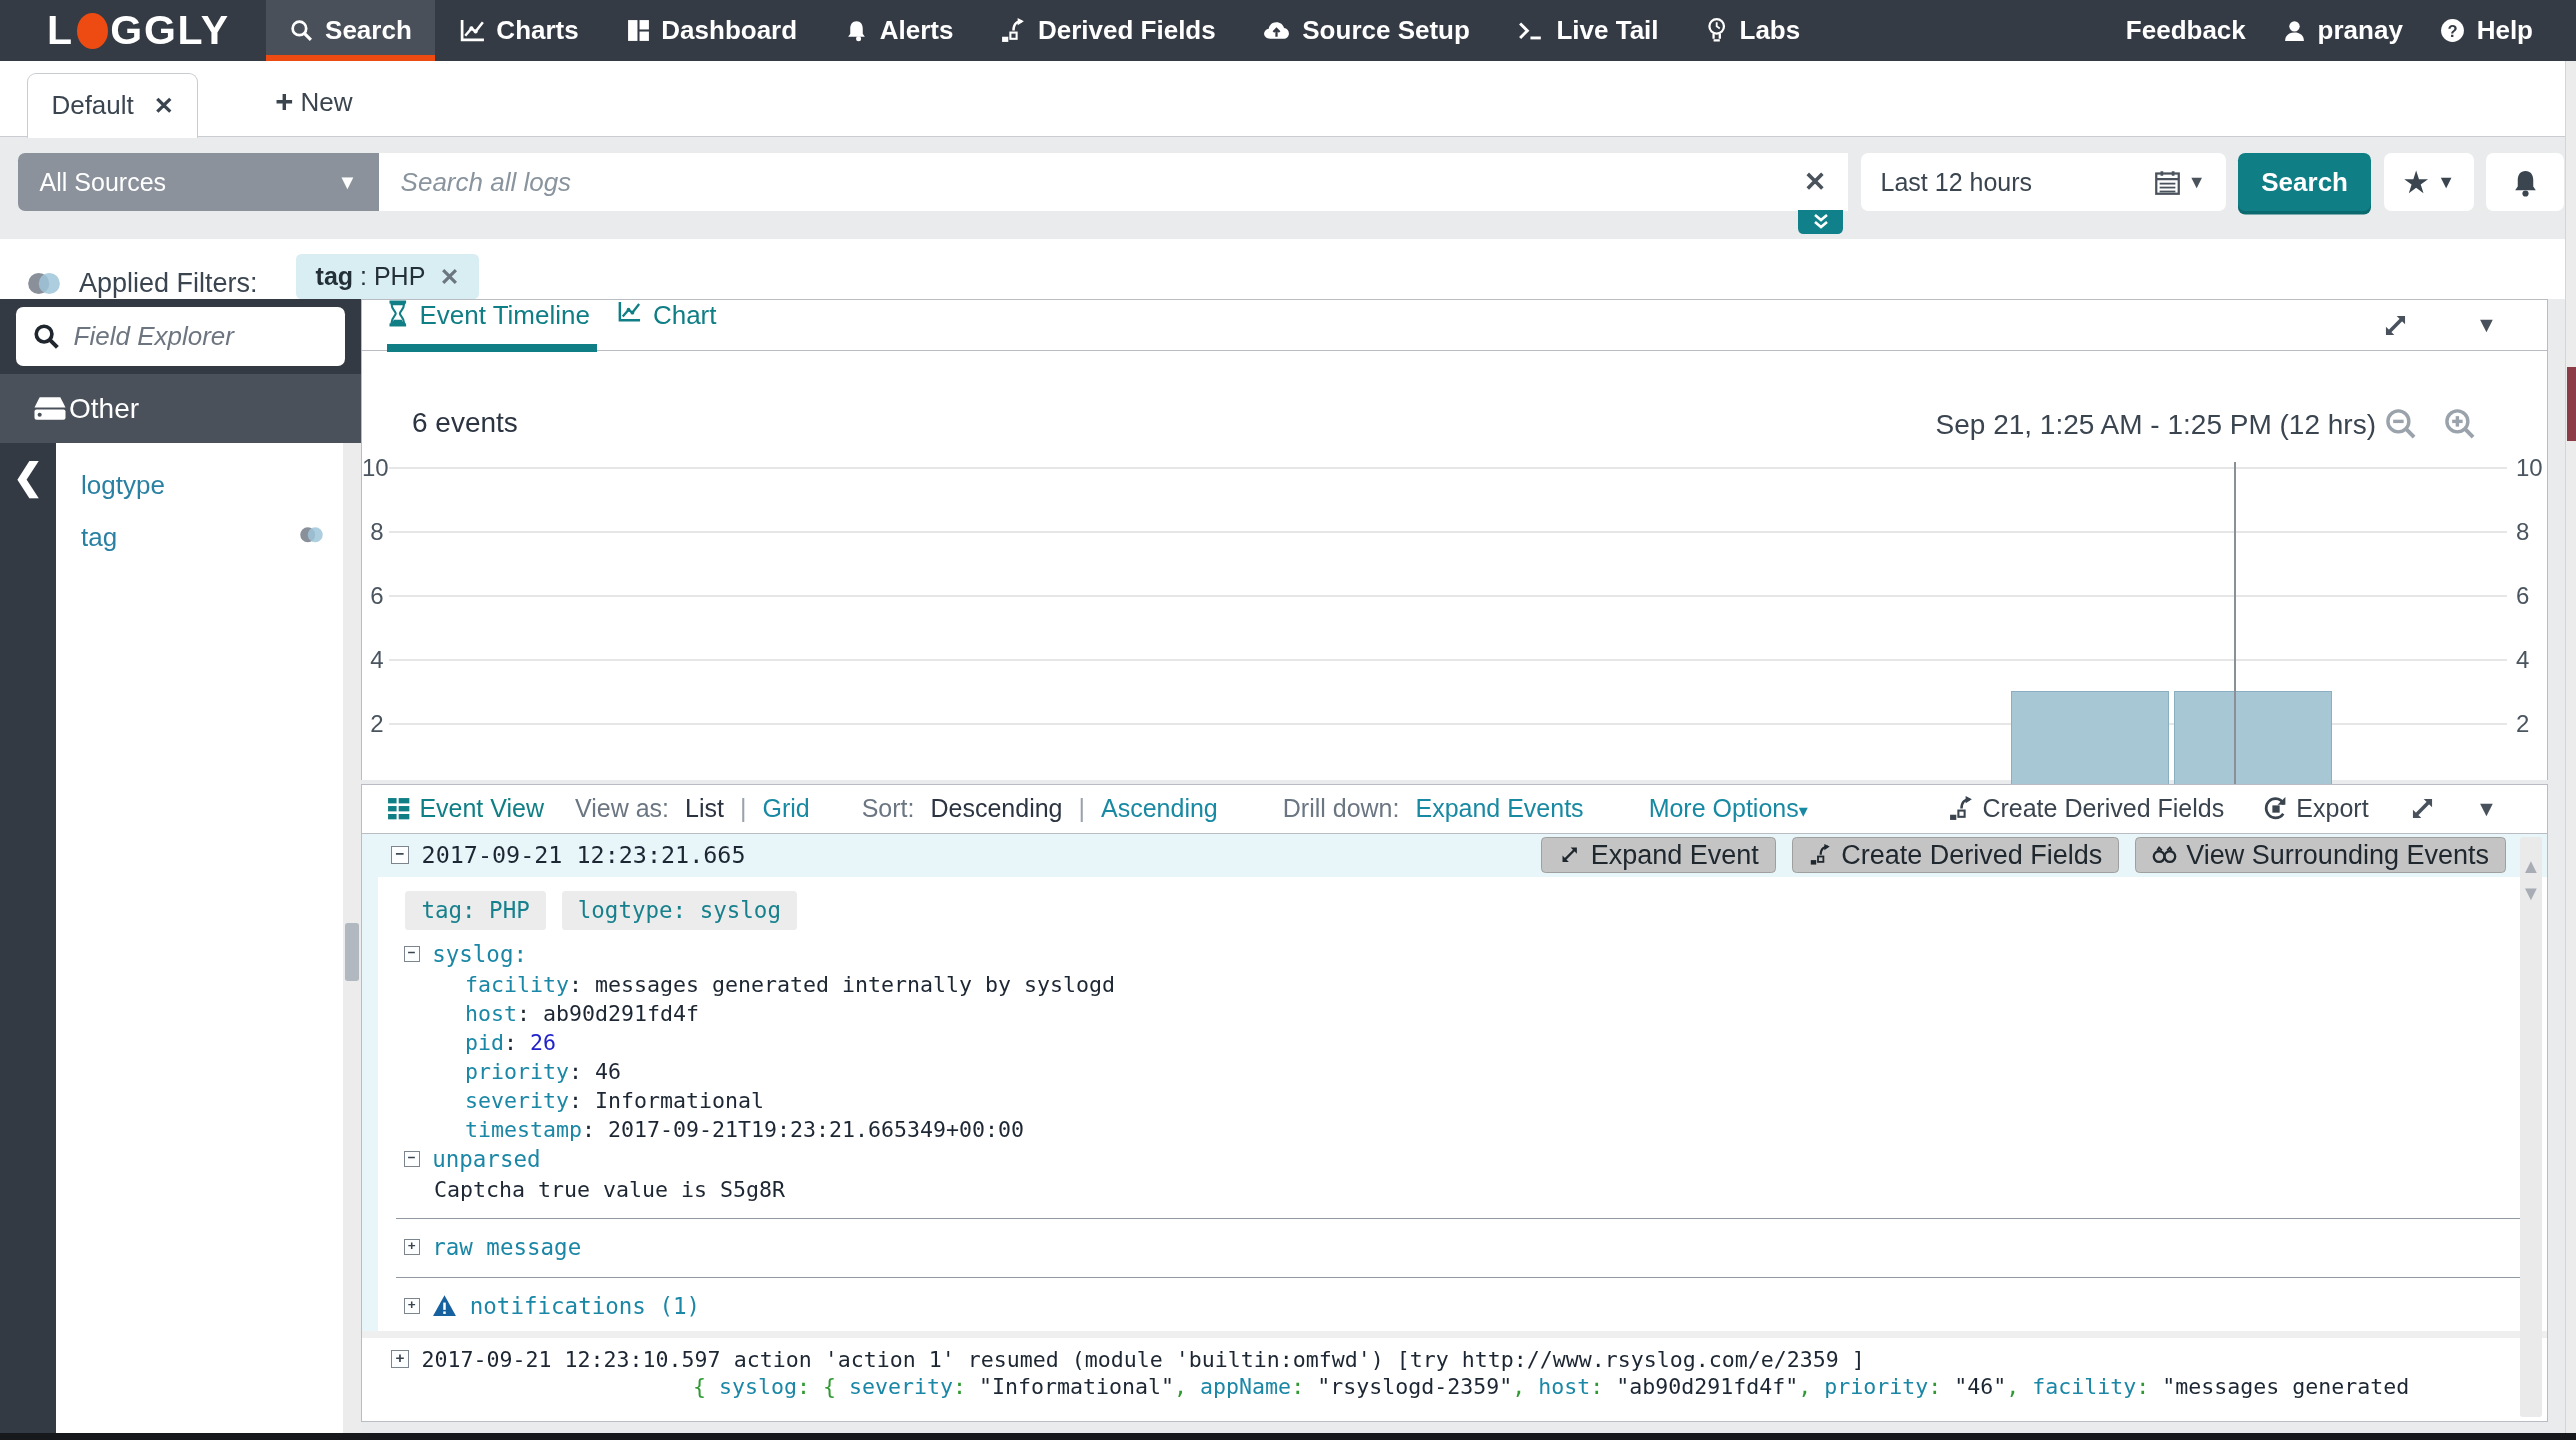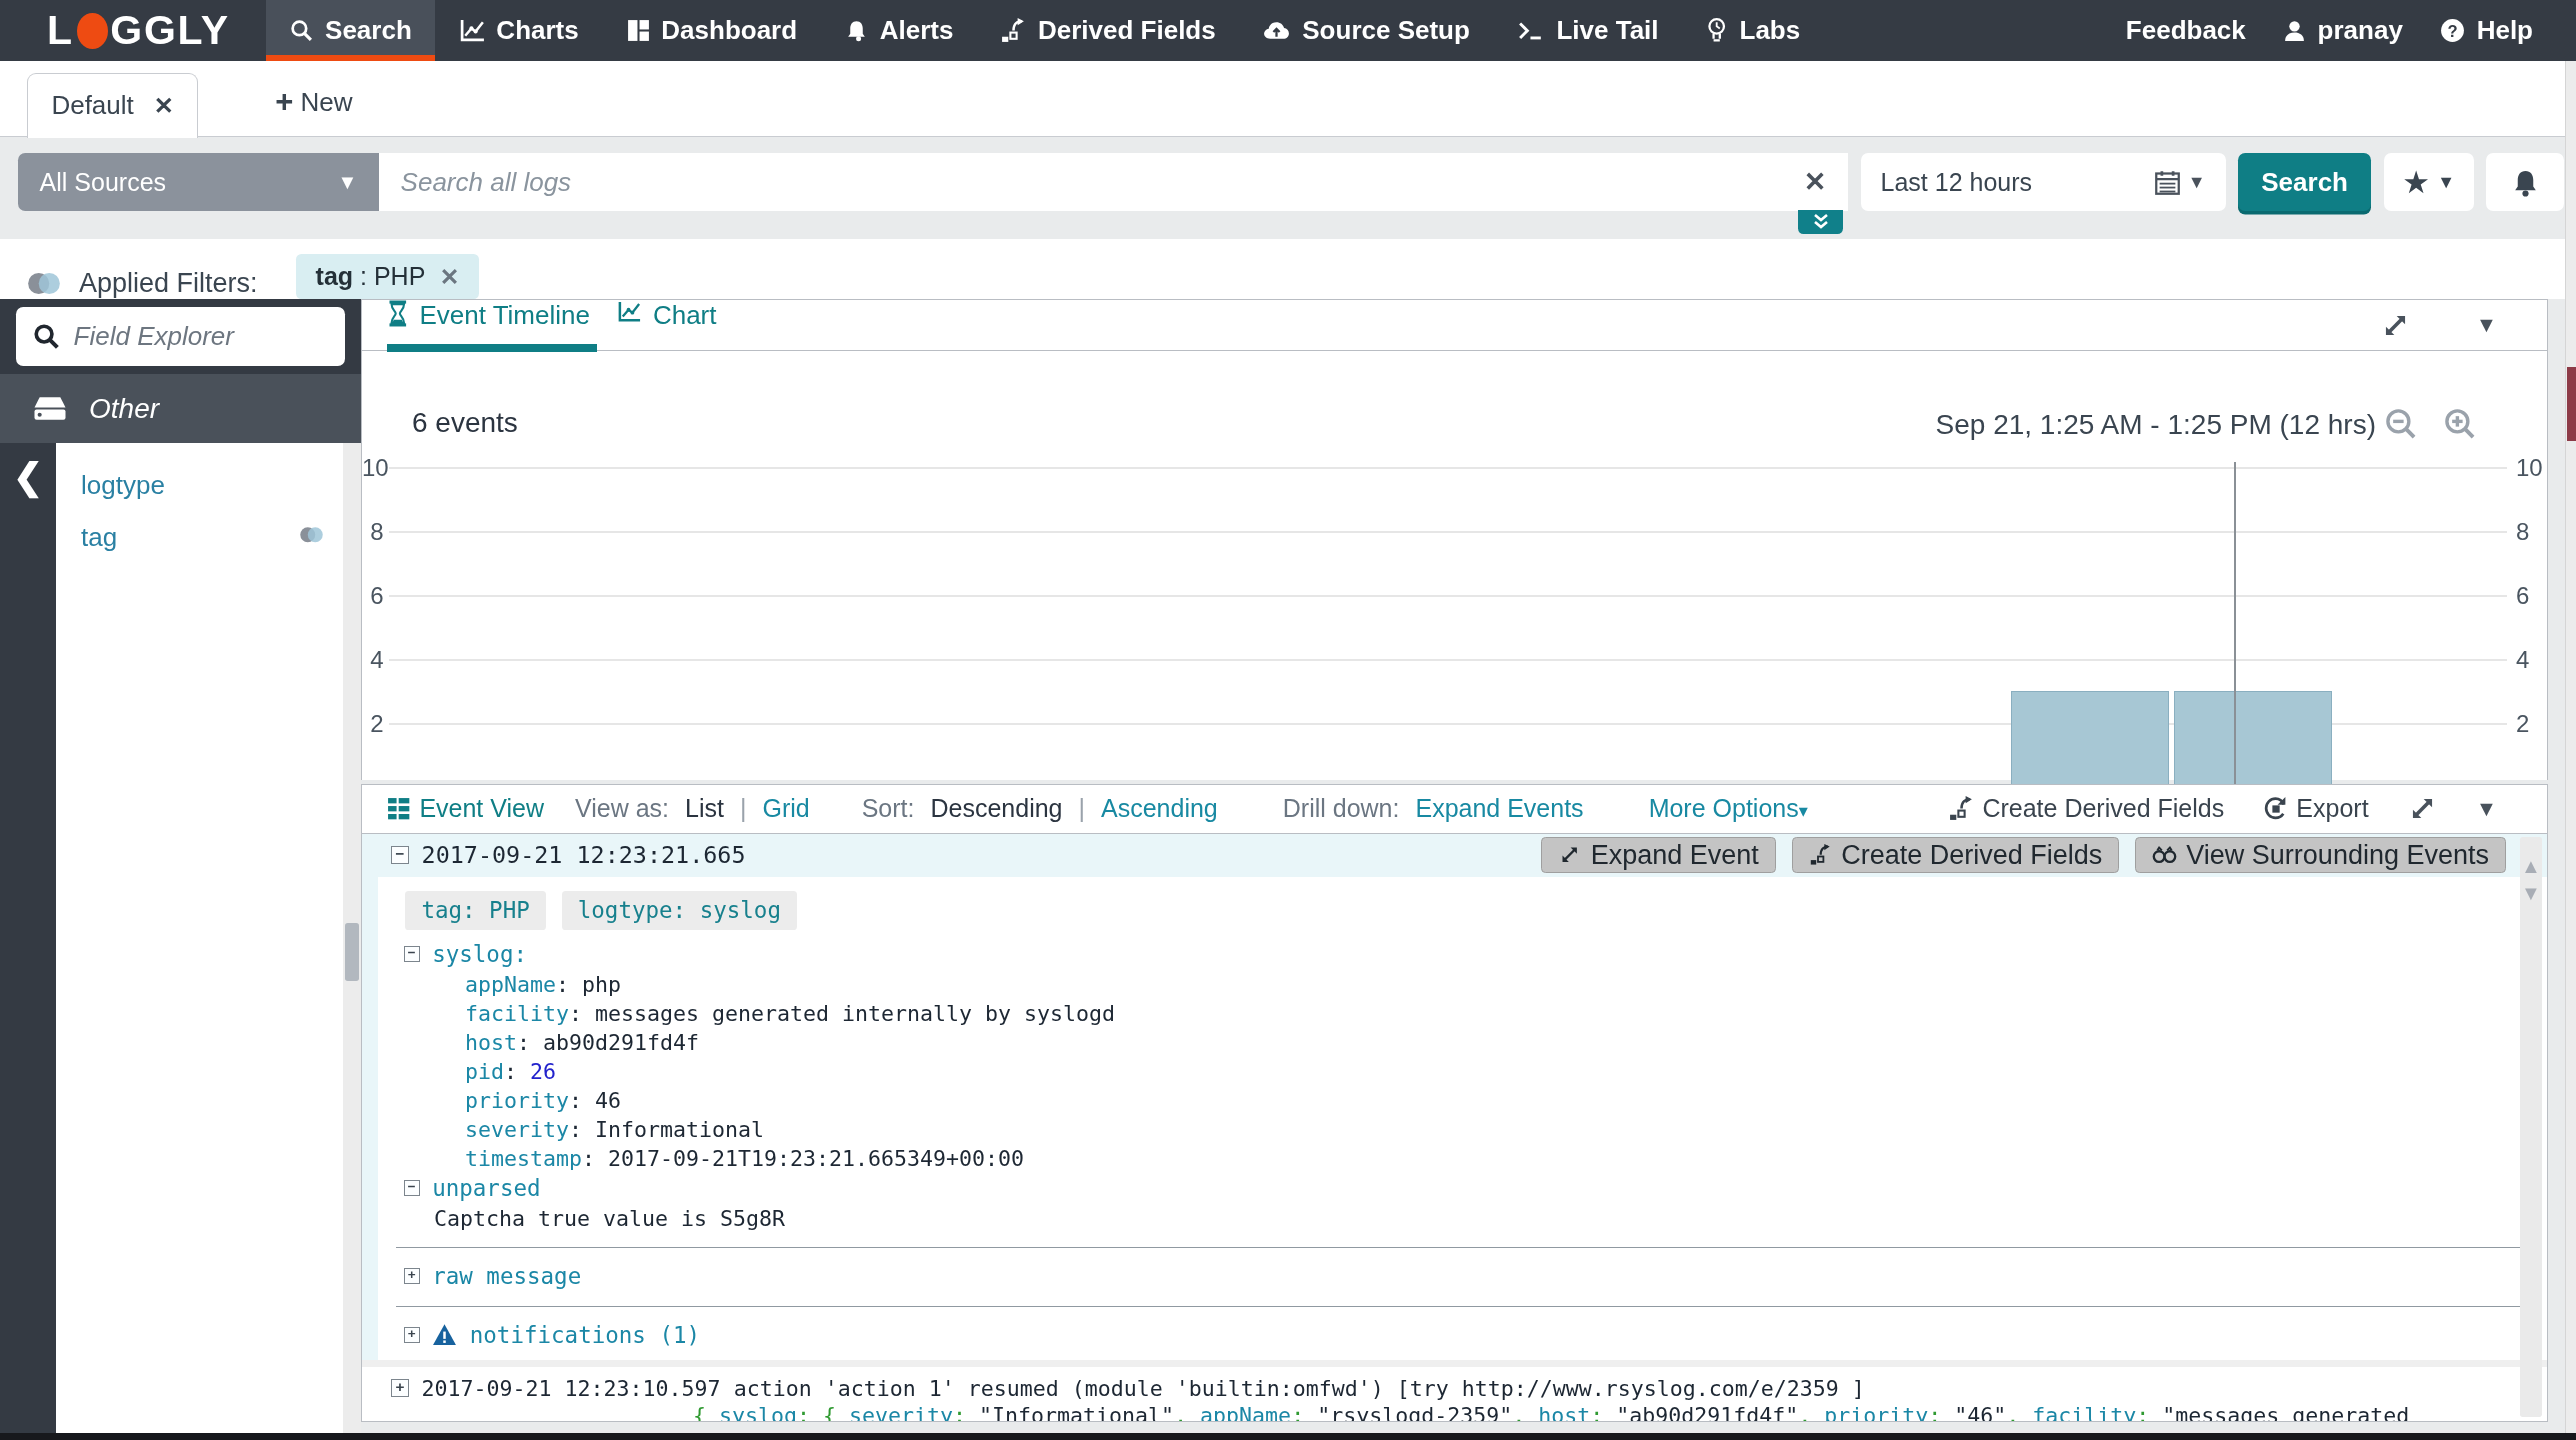--- a/index.html
+++ b/index.html
@@ -51,21 +51,21 @@
   .fchip .x { color:#6b7680; font-weight:bold; font-size:23.4px; cursor:pointer; }
 
   
   .content { height:1134px; display:flex; background:#e9ebec; position:relative; }
 
   
   .sidebar { width:361px; background:#fff; position:relative; flex:0 0 auto; }
   .sb-dark { background:#343a43; padding:8px 16px 0 16px; height:75px; }
   .fieldsearch { background:#fff; border-radius:7.2px; height:59px; display:flex; align-items:center; gap:12.6px; padding:0 16px; }
   .fieldsearch .ph { font-size:26px; font-style:italic; color:#6d7680; }
-  .sb-group { height:69px; background:#4a515a; color:#fff; display:flex; align-items:center; gap:20px; padding-left:31px; font-size:28px; cursor:pointer;font-style:italic; }
+  .sb-group { height:69px; background:#4a515a; color:#fff; display:flex; align-items:center; padding-left:31px; font-size:28px; cursor:pointer; }
   .sb-strip { position:absolute; left:0; top:144px; bottom:0; width:56px; background:#343a43; }
   .sb-collapse { color:#fff; font-size:36px; font-weight:bold; text-align:center; margin-top:12.6px; cursor:pointer; }
   .sb-list { margin-left:56px; padding-top:16px; }
   .sb-field { height:52px; display:flex; align-items:center; padding-left:25px; font-size:26px; color:#2a80a3; cursor:pointer; position:relative; }
   .sb-field .venn-mini { position:absolute; right:36px; top:12.6px; }
   .sb-scroll { position:absolute; right:0; top:144px; bottom:0; width:18px; background:#ececec; }
   .sb-thumb { position:absolute; top:480px; left:1.8px; width:14.4px; height:58px; background:#b2b8bf; border-radius:2.7px; }
 
   
   .panel { width:2187px; position:relative; flex:0 0 auto; }
@@ -594,21 +594,20 @@
           <div class="chips">
             <span class="chip mono">tag: PHP</span>
             <span class="chip mono">logtype: syslog</span>
           </div>
 
           <div class="tree-head">
             <span class="exp-box">−</span>
             <span class="teal-mono">syslog:</span>
           </div>
           <div id="syslog-fields">
-              <div class="tree-row"><span class="k">appName</span><span>: </span><span>php</span></div>
               <div class="tree-row"><span class="k">facility</span><span>: </span><span>messages generated internally by syslogd</span></div>
               <div class="tree-row"><span class="k">host</span><span>: </span><span>ab90d291fd4f</span></div>
               <div class="tree-row"><span class="k">pid</span><span>: </span><span class="num">26</span></div>
               <div class="tree-row"><span class="k">priority</span><span>: </span><span>46</span></div>
               <div class="tree-row"><span class="k">severity</span><span>: </span><span>Informational</span></div>
               <div class="tree-row"><span class="k">timestamp</span><span>: </span><span>2017-09-21T19:23:21.665349+00:00</span></div>
             </div>
 
           <div class="tree-head">
             <span class="exp-box">−</span>

